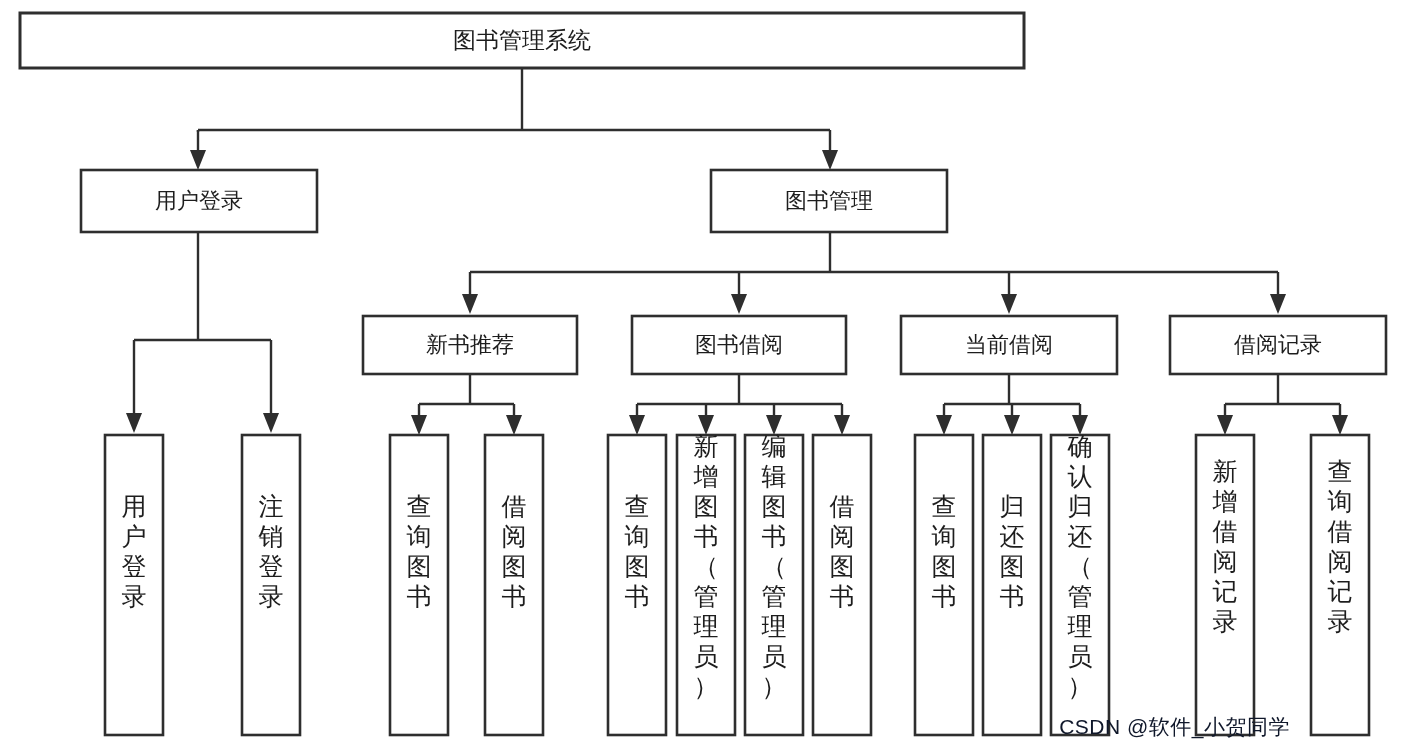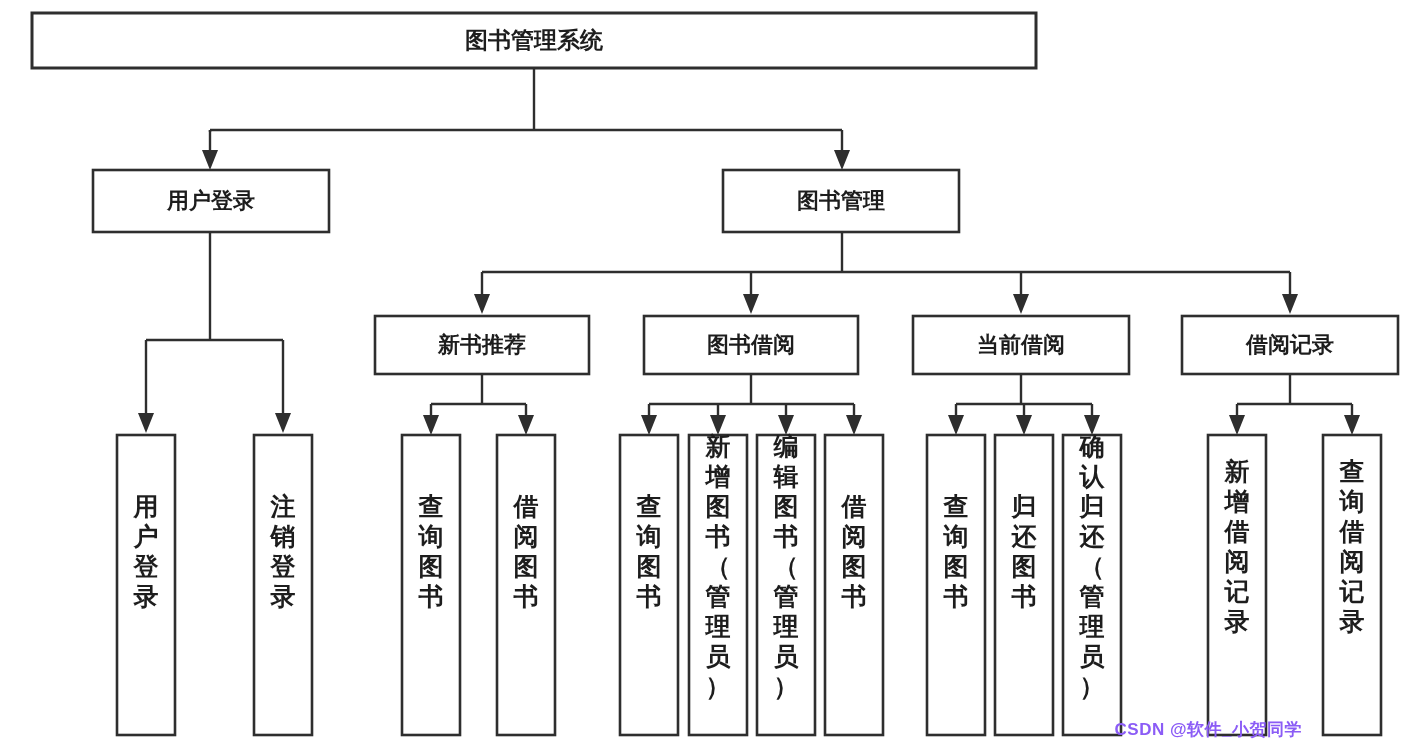--- a/index.html
+++ b/index.html
@@ -9,25 +9,24 @@
   }
   body {
     width: 1405px;
     height: 747px;
     font-family: "Liberation Sans", "DejaVu Sans", sans-serif;
     overflow: hidden;
     position: relative;
   }
   #diagram-root {
     position: absolute;
-    left: 12px;
+    left: 0;
     top: 0;
     width: 1302px;
     height: 747px;
-    font-weight: bold;
   }
   svg.flow {
     display: block;
     width: 1405px;
     height: 747px;
   }
   .node-rect {
     fill: #ffffff;
     stroke: #2e2e2e;
     stroke-width: 2.6;
@@ -60,22 +59,22 @@
     fill: #1d1d1d;
     font-family: "Liberation Sans", "DejaVu Sans", sans-serif;
     font-size: 25px;
     text-anchor: middle;
   }
   .watermark {
     position: absolute;
     right: 12px;
     bottom: 6px;
     font-family: "Liberation Sans", "DejaVu Sans", sans-serif;
-    font-size: 17px;
-    color: #8b5cf6;
+    font-size: 21px;
+    color: #0f172a;
     letter-spacing: 0.5px;
     white-space: nowrap;
     user-select: none;
   }
 </style>
 </head>
 <body>
 
 <div id="diagram-root">
   <svg class="flow" viewBox="0 0 1405 747" xmlns="http://www.w3.org/2000/svg">

